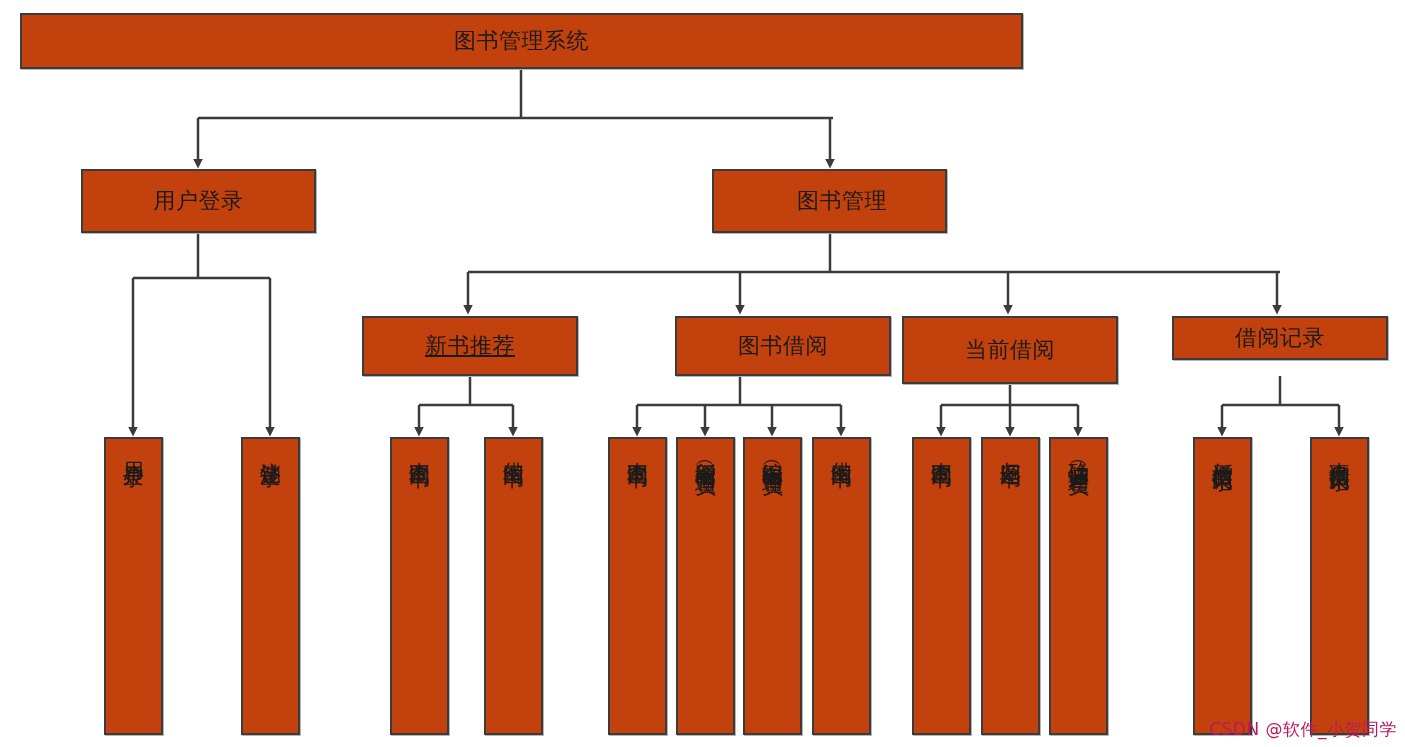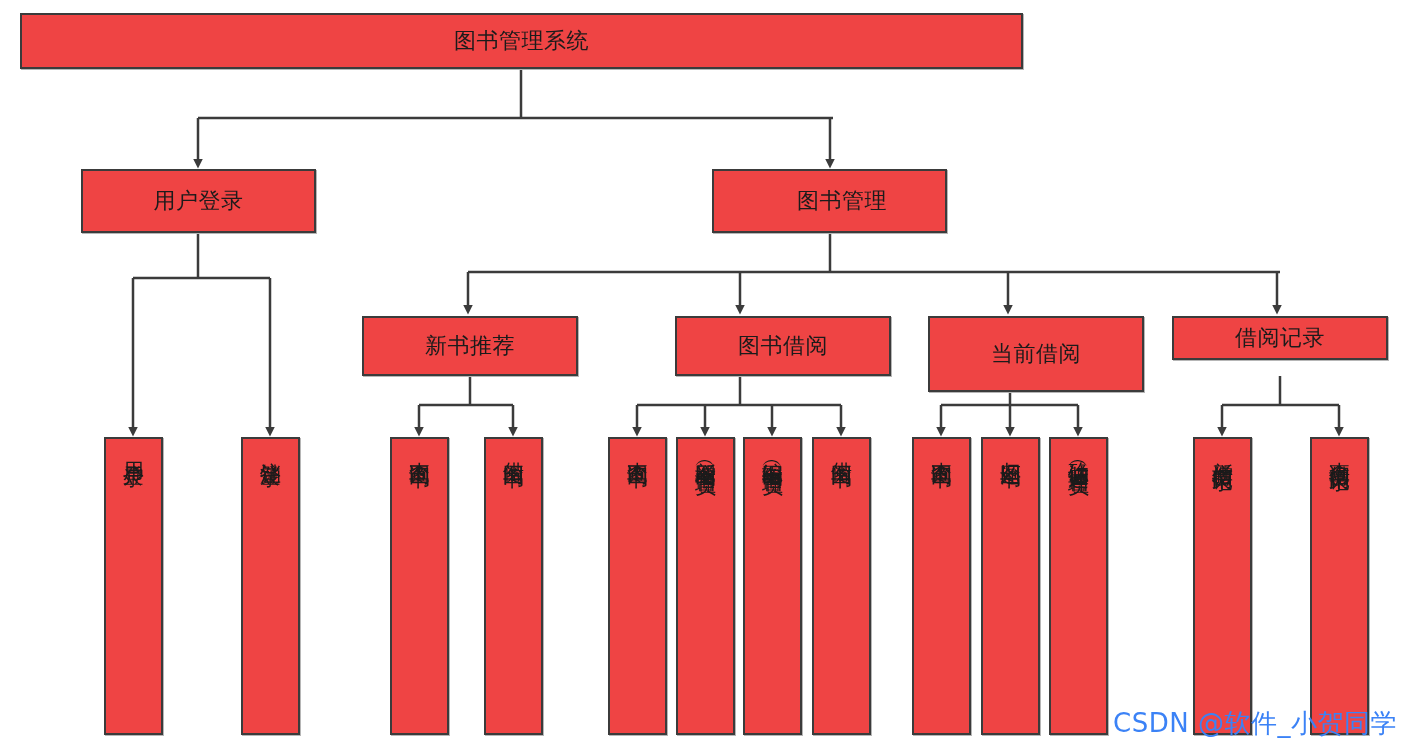--- a/index.html
+++ b/index.html
@@ -22,21 +22,21 @@
     position: absolute;
     left: 0;
     top: 0;
     width: 1405px;
     height: 747px;
     pointer-events: none;
   }
   .node {
     position: absolute;
     box-sizing: border-box;
-    background: #ef4444;
+    background: #c2410c;
     border: 2px solid #3b3b3b;
     box-shadow: 1px 1px 0 0 #b6b6b6;
     display: flex;
     align-items: center;
     justify-content: center;
     color: #1b1b1b;
   }
   .node .label {
     display: block;
     text-align: center;
@@ -62,22 +62,22 @@
     text-orientation: upright;
     font-size: 21px;
     line-height: 1.05;
     letter-spacing: 2px;
     white-space: nowrap;
   }
   .watermark {
     position: absolute;
     right: 8px;
     bottom: 6px;
-    font-size: 26px;
-    color: #3b82f6;
+    font-size: 17px;
+    color: #be185d;
     white-space: nowrap;
     letter-spacing: 0.5px;
   }
 </style>
 </head>
 <body>
 
 <div id="canvas">
 
   <svg class="edges" viewBox="0 0 1405 747" xmlns="http://www.w3.org/2000/svg">
@@ -135,27 +135,27 @@
     <span class="label">图书管理系统</span>
   </div>
 
   <div class="node h" style="left:81px; top:169px; width:235px; height:64px;">
     <span class="label">用户登录</span>
   </div>
   <div class="node h" style="left:712px; top:169px; width:235px; height:64px;padding-left:25px;">
     <span class="label">图书管理</span>
   </div>
 
-  <div class="node h" style="left:362px; top:316px; width:216px; height:60px;">
+  <div class="node h" style="left:362px; top:316px; width:216px; height:60px;text-decoration:underline;">
     <span class="label">新书推荐</span>
   </div>
   <div class="node h" style="left:632px; top:316px; width:216px; height:60px;margin-left:43px;">
     <span class="label">图书借阅</span>
   </div>
-  <div class="node h" style="left:928px; top:316px; width:216px; height:76px;">
+  <div class="node h" style="left:902px; top:316px; width:216px; height:68px;">
     <span class="label">当前借阅</span>
   </div>
   <div class="node h" style="left:1172px; top:316px; width:216px; height:44px;">
     <span class="label">借阅记录</span>
   </div>
 
   <div class="node v" style="left:104px; top:437px; width:59px; height:298px;">
     <span class="label">用户登录</span>
   </div>
   <div class="node v" style="left:241px; top:437px; width:59px; height:298px;">

